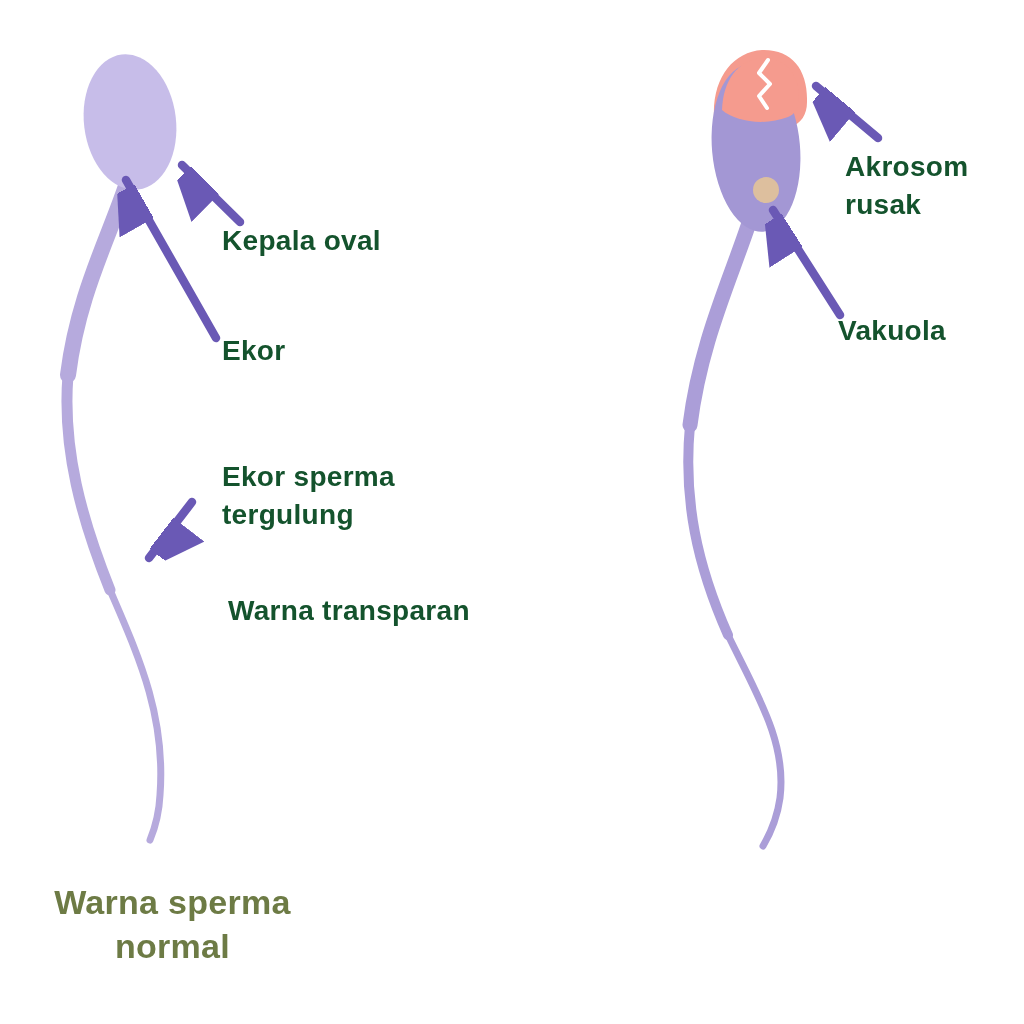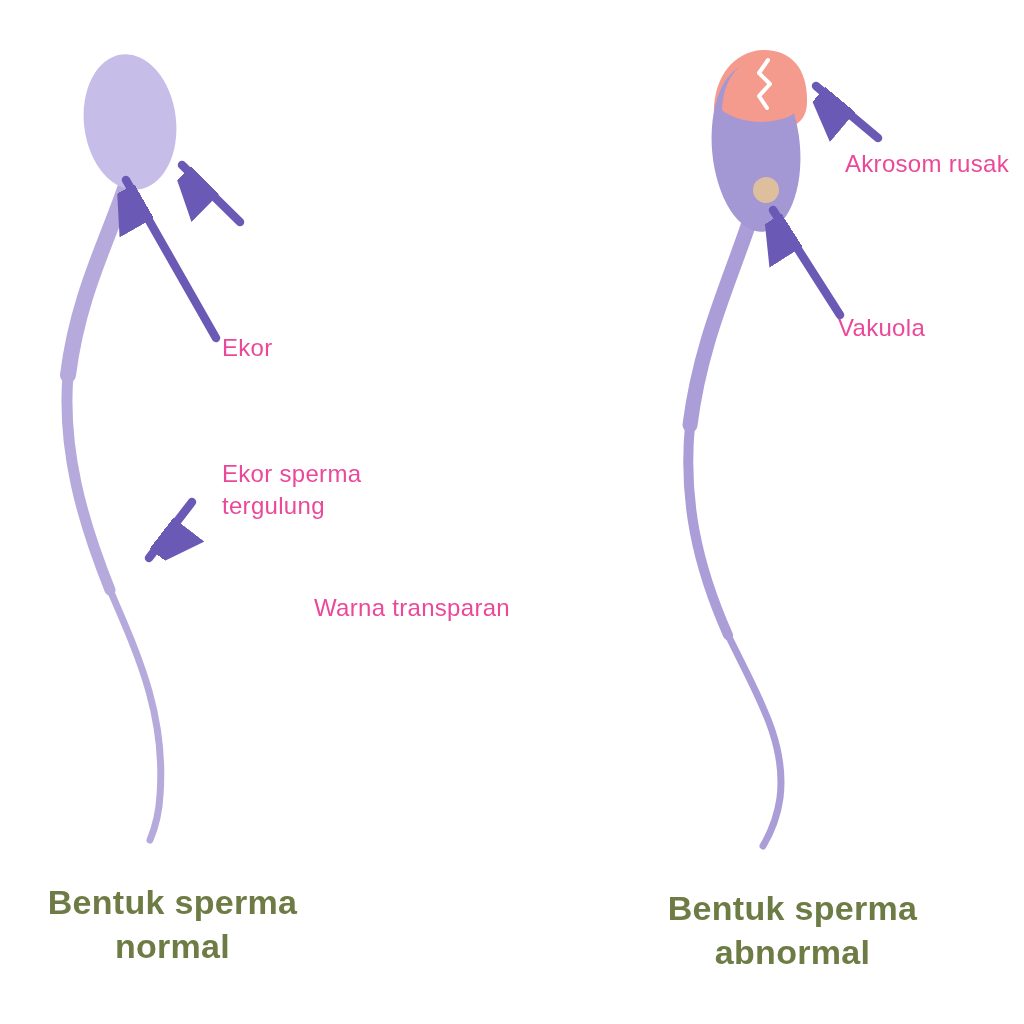--- a/index.html
+++ b/index.html
@@ -17,40 +17,40 @@
   }
   .svg-layer {
     position: absolute;
     left: 0;
     top: 0;
     width: 1024px;
     height: 1024px;
   }
   .label {
     position: absolute;
-    color: #ec4899;
-    font-weight: 400;
-    font-size: 24px;
+    color: #14532d;
+    font-weight: 700;
+    font-size: 28px;
     line-height: 1.35;
     letter-spacing: 0.3px;
   }
   .caption {
     position: absolute;
     color: #6d7b45;
     font-weight: 800;
     font-size: 34px;
     line-height: 1.3;
     text-align: center;
     letter-spacing: 0.3px;
   }
   
   .lbl-kepala  { left: 222px; top: 222px; width: 260px; }
   .lbl-inti    { left: 222px; top: 332px; width: 160px; }
   .lbl-ekor    { left: 222px; top: 458px; width: 215px; }
-  .lbl-warna   { left: 222px; top: 592px; width: 380px; text-align: center; }
+  .lbl-warna   { left: 228px; top: 592px; width: 380px; }
   .cap-normal  { left: 25px;  top: 880px; width: 295px; }
   
   .lbl-akrosom { left: 845px; top: 148px; width: 175px; }
   .lbl-vakuola { left: 838px; top: 312px; width: 200px; }
   .cap-abnormal{ left: 640px; top: 886px; width: 305px; }
 </style>
 </head>
 <body>
 
 <div class="canvas">
@@ -89,22 +89,22 @@
 
     <g stroke-linecap="round" fill="none">
       <path d="M 240 222 L 182 165" stroke-width="8.5" marker-end="url(#arrowhead)" stroke="#6a59b5"></path>
       <path d="M 216 338 L 126 180" stroke-width="8.5" marker-end="url(#arrowhead)" stroke="#6a59b5"></path>
       <path d="M 192 502 L 149 558" stroke-width="8.5" marker-end="url(#arrowhead)" stroke="#6a59b5"></path>
       <path d="M 878 138 L 816 86" stroke-width="8.5" marker-end="url(#arrowhead)" stroke="#6a59b5"></path>
       <path d="M 840 315 L 773 210" stroke-width="8.5" marker-end="url(#arrowhead)" stroke="#6a59b5"></path>
     </g>
   </svg>
 
+  <div class="label lbl-kepala">Kepala oval</div>
   <div class="label lbl-inti">Ekor</div>
   <div class="label lbl-ekor">Ekor sperma tergulung</div>
   <div class="label lbl-warna">Warna transparan</div>
-  <div class="caption cap-normal">Bentuk sperma normal</div>
+  <div class="caption cap-normal">Warna sperma normal</div>
 
   <div class="label lbl-akrosom">Akrosom rusak</div>
   <div class="label lbl-vakuola">Vakuola</div>
-  <div class="caption cap-abnormal">Bentuk sperma abnormal</div>
 
 </div>
 
 </body></html>

